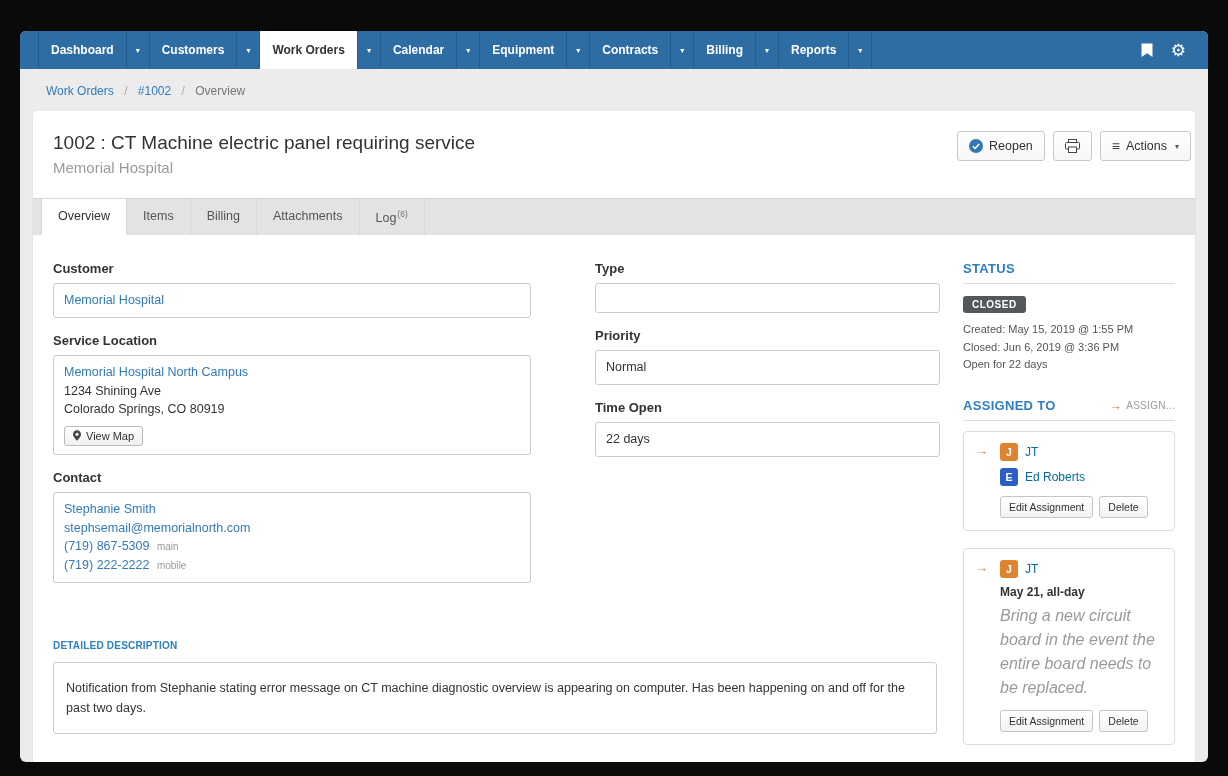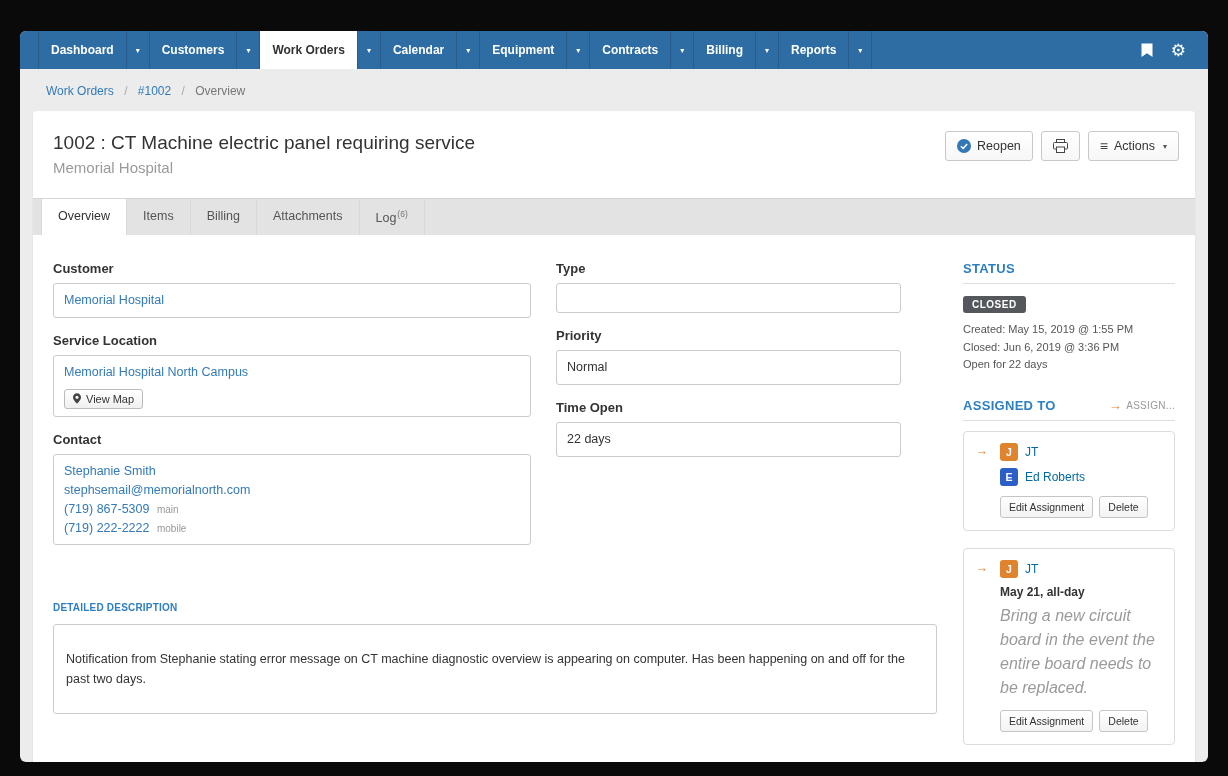--- a/index.html
+++ b/index.html
@@ -35,21 +35,21 @@
   .breadcrumb a { color: #337ab7; text-decoration: none; cursor: pointer; }
   .breadcrumb .sep { margin: 0 7px; color: #aaa; }
   
   .card {
     background: #fff; margin: 0 13px; border-radius: 4px 4px 0 0;
     box-shadow: 0 1px 2px rgba(0,0,0,0.1); min-height: 700px;
   }
   .card-header { position: relative; padding: 21px 20px 14px; }
   .wo-title { font-size: 19px; color: #333; font-weight: 500; }
   .wo-subtitle { font-size: 15px; color: #9a9a9a; margin-top: 5px; }
-  .header-buttons { position: absolute; right: 16px; top: 20px; display: flex; gap: 8px; }
+  .header-buttons { position: absolute; right: 4px; top: 20px; display: flex; gap: 8px; }
   .btn {
     display: inline-flex; align-items: center; gap: 6px; border: 1px solid #c8c8c8;
     background: linear-gradient(#fff, #f7f7f7); border-radius: 3px; padding: 0 11px;
     height: 30px; font-size: 12.5px; color: #333; cursor: pointer;
   }
   .btn .caret { font-size: 8px; color: #555; margin-left: 2px; }
   .btn .hamburger { font-size: 14px; color: #444; }
   
   .tabs {
     display: flex; background: #e3e3e3; border-top: 1px solid #d4d4d4;
@@ -59,39 +59,39 @@
     padding: 10px 16px; font-size: 12.5px; color: #555; cursor: pointer;
     border-right: 1px solid #d8d8d8;
   }
   .tab:first-child { border-left: 1px solid #d8d8d8; }
   .tab.active { background: #fff; color: #333; }
   .tab sup { font-size: 8.5px; color: #777; margin-left: 1px; }
   
   .content { display: flex; padding: 26px 20px 30px; }
   .main { flex: 1; min-width: 0; padding-right: 26px; }
   .sidebar { width: 212px; flex: none; }
-  .fields-grid { display: flex; gap: 25px; }
+  .fields-grid { display: flex; gap: 38px; }
   .fcol-left { width: 478px; flex: none; }
-  .fcol-right { width: 345px; flex: none; }
+  .fcol-right { width: 345px; flex: none; margin-left: 26px; }
   .fgroup { margin-bottom: 15px; }
   .flabel { font-size: 13px; font-weight: 700; color: #333; margin-bottom: 7px; }
   .fbox {
     border: 1px solid #ccc; border-radius: 3px; padding: 7px 10px;
     font-size: 12.5px; color: #333; background: #fff; min-height: 30px; line-height: 1.5;
   }
   .fbox a { color: #337ab7; text-decoration: none; cursor: pointer; }
   .ptype { font-size: 10px; color: #999; margin-left: 4px; }
   .view-map {
     display: inline-flex; align-items: flex-start; gap: 5px; border: 1px solid #bbb;
     border-radius: 3px; padding: 3px 8px; font-size: 11px; color: #333;
     background: linear-gradient(#fff, #f0f0f0); margin-top: 7px; cursor: pointer;
   }
   .section-heading { color: #2d7fc1; font-size: 10px; font-weight: 700; letter-spacing: 0.2px; }
   .desc-heading { margin: 42px 0 11px; }
-  .desc-box { border: 1px solid #ccc; border-radius: 3px; padding: 24px 12px; font-size: 12.5px; line-height: 1.6; color: #333; }
+  .desc-box { border: 1px solid #ccc; border-radius: 3px; padding: 15px 12px; font-size: 12.5px; line-height: 1.6; color: #333; }
   
   .sb-section { margin-bottom: 24px; }
   .sb-head-row { display: flex; align-items: center; justify-content: space-between; }
   .sb-heading { color: #2d7fc1; font-size: 13px; font-weight: 700; letter-spacing: 0.3px; }
   .sb-rule { height: 1px; background: #ddd; margin: 7px 0 10px; }
   .badge {
     display: inline-block; background: #54585d; color: #fff; font-size: 10px;
     font-weight: 700; letter-spacing: 0.5px; padding: 3px 9px; border-radius: 3px; margin: 1px 0 8px;
   }
   .sb-line { font-size: 11px; color: #555; line-height: 1.6; }
@@ -222,20 +222,22 @@
               <div class="flabel">Customer</div>
               <div class="fbox">
                 <a>Memorial Hospital</a>
               </div>
             </div>
 
             <div class="fgroup">
               <div class="flabel">Service Location</div>
               <div class="fbox">
                 <div><a>Memorial Hospital North Campus</a></div>
+                <div>1234 Shining Ave</div>
+                <div>Colorado Springs, CO 80919</div>
                 <button class="view-map">
                   <span style="display:flex;">
                     <svg width="8" height="11" viewBox="0 0 10 13">
                         <path d="M5 0C2.2 0 0 2.2 0 5c0 3.7 5 8 5 8s5-4.3 5-8C10 2.2 7.8 0 5 0zm0 7a2 2 0 1 1 0-4 2 2 0 0 1 0 4z" fill="#444"></path>
                       </svg>
                   </span>
                   <span>View Map</span>
                 </button>
               </div>
             </div>

